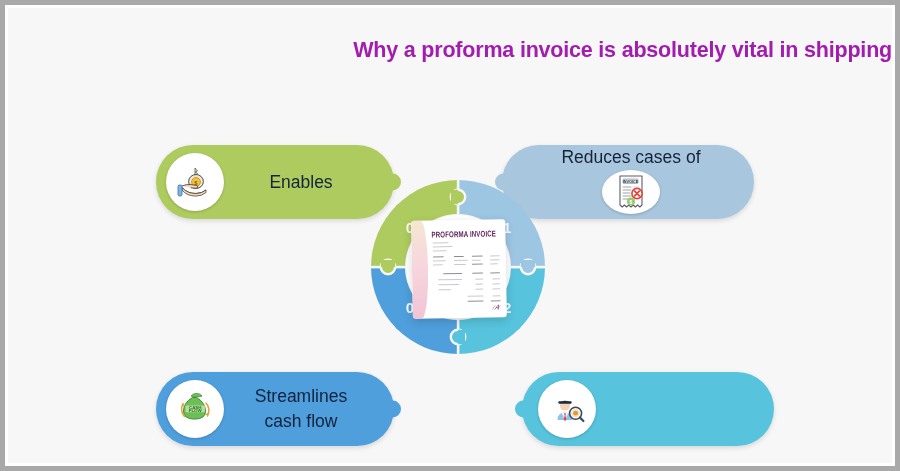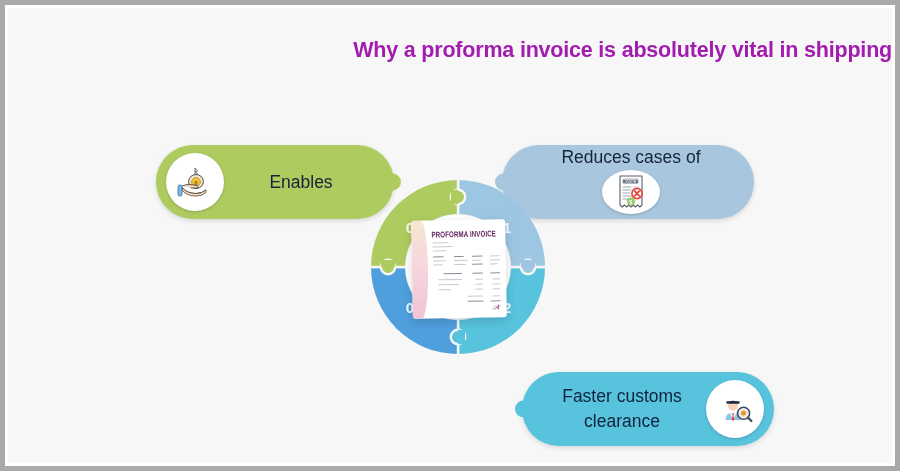--- a/index.html
+++ b/index.html
@@ -236,27 +236,43 @@
           <line x1="25" y1="26" x2="30" y2="26"></line>
         </g>
         <circle cx="28" cy="23.5" r="5.1" fill="#ffffff" stroke="#e0453c" stroke-width="1.6"></circle>
         <path d="M25.7 21.2 l4.6 4.6 M30.3 21.2 l-4.6 4.6" stroke="#e0453c" stroke-width="1.8" stroke-linecap="round"></path>
         <circle cx="22" cy="31.5" r="4" fill="#8dc75f" opacity="0.9"></circle>
         <text x="22" y="33.8" font-size="5" font-family="Liberation Sans, sans-serif" fill="#ffffff" text-anchor="middle" font-weight="bold">$</text>
       </svg>
     </div>
   </div>
 
+  <div class="pill" id="pill-streamlines-cashflow">
+    <div class="pill-icon">
+      <svg class="icon-art" viewBox="0 0 44 44">
+        <path d="M18 9 q2-2.6 5.5-2.6 q3.6 0 5.6 2.6 q-2.5 1-5.6 1 q-3 0-5.5-1 z" fill="#6cbf57" stroke="#3f8a34" stroke-width="0.8"></path>
+        <path d="M19.5 10.5 q-9 5.2-9 13.6 q0 8 11 8 q11 0 11-8 q0-8.4-9-13.6 z" fill="#6cbf57" stroke="#3f8a34" stroke-width="1"></path>
+        <rect x="12.5" y="18.5" width="19.5" height="6.8" rx="0.8" fill="#b6e09e" opacity="0.95"></rect>
+        <text x="22.2" y="21.8" font-size="4.4" font-family="Liberation Sans, sans-serif" fill="#2c6e24" text-anchor="middle" font-weight="bold">CASH</text>
+        <text x="22.2" y="25.4" font-size="4.4" font-family="Liberation Sans, sans-serif" fill="#2c6e24" text-anchor="middle" font-weight="bold">FLOW</text>
+        <path d="M33 16 q5 6 1.5 13" fill="none" stroke="#e0a33a" stroke-width="1.5" stroke-linecap="round"></path>
+        <path d="M34.5 28.5 l-2.6-1.3 l3.2-1.4 z" fill="#e0a33a"></path>
+        <path d="M11.5 29.5 q-5-6-1.5-13" fill="none" stroke="#e0a33a" stroke-width="1.5" stroke-linecap="round"></path>
+        <path d="M10 17 l2.6 1.3 l-3.2 1.4 z" fill="#e0a33a"></path>
+      </svg>
+    </div>
+    <div class="pill-label">
+      <span>Streamlines</span><br>
+      <span>cash flow</span>
+    </div>
+    <span class="nub"></span>
+  </div>
 
   <div class="pill" id="pill-faster-customs">
     <span class="nub"></span>
-    <div class="pill-label">
-      <span>Faster customs</span><br>
-      <span>clearance</span>
-    </div>
     <div class="pill-icon">
       <svg class="icon-art" viewBox="0 0 44 44">
         <path d="M12.5 33 q0-7.5 7.5-7.5 q7.5 0 7.5 7.5 z" fill="#8fc3ea"></path>
         <path d="M16.5 25.8 l3.5 7.2 l3.5-7.2 q-3.5-1.3-7 0 z" fill="#eef4fa"></path>
         <path d="M19.2 26.3 h1.7 l-.4 2.4 l.9 4 l-1.4 1.3 l-1.3-1.3 l.9-4 z" fill="#e2453c"></path>
         <circle cx="20" cy="18.6" r="5" fill="#f6d3b3"></circle>
         <path d="M14.6 15.2 q5.4-3 10.8 0 l.9 1.6 H13.7 z" fill="#2d3a56"></path>
         <rect x="13.3" y="14.2" width="13.4" height="2.1" rx="0.9" fill="#1f2b44"></rect>
         <circle cx="30.6" cy="26.2" r="6" fill="#ffffff" stroke="#3b4a63" stroke-width="1.6"></circle>
         <circle cx="30.6" cy="26.2" r="4.3" fill="#f4e2c3"></circle>

